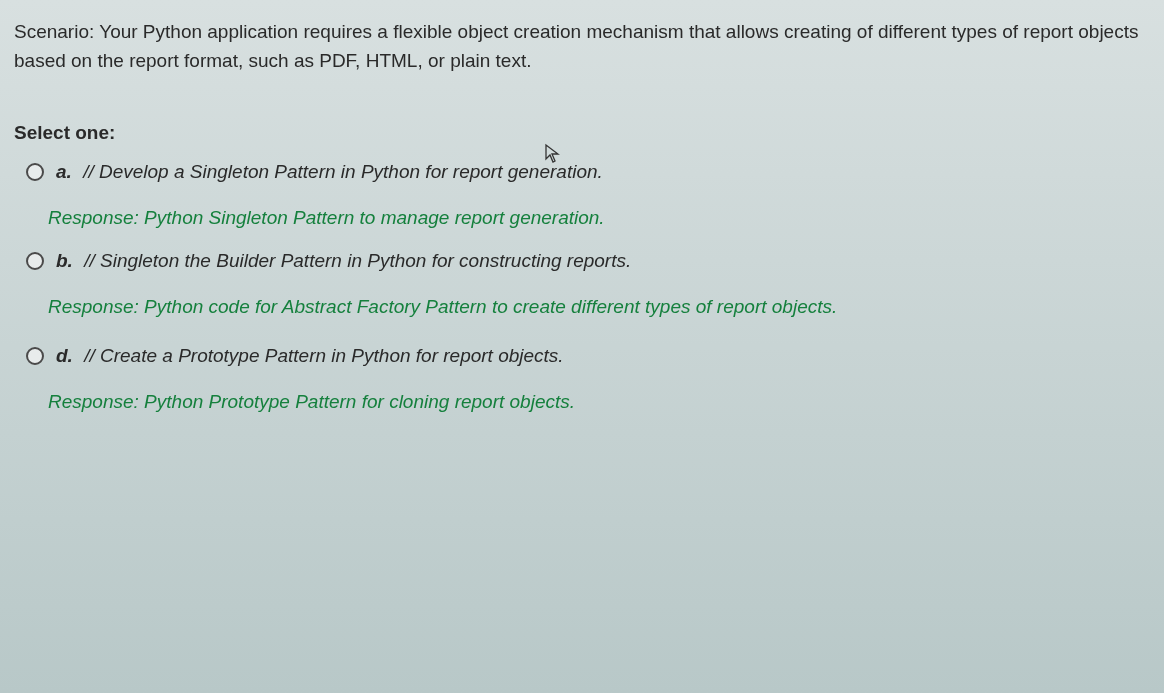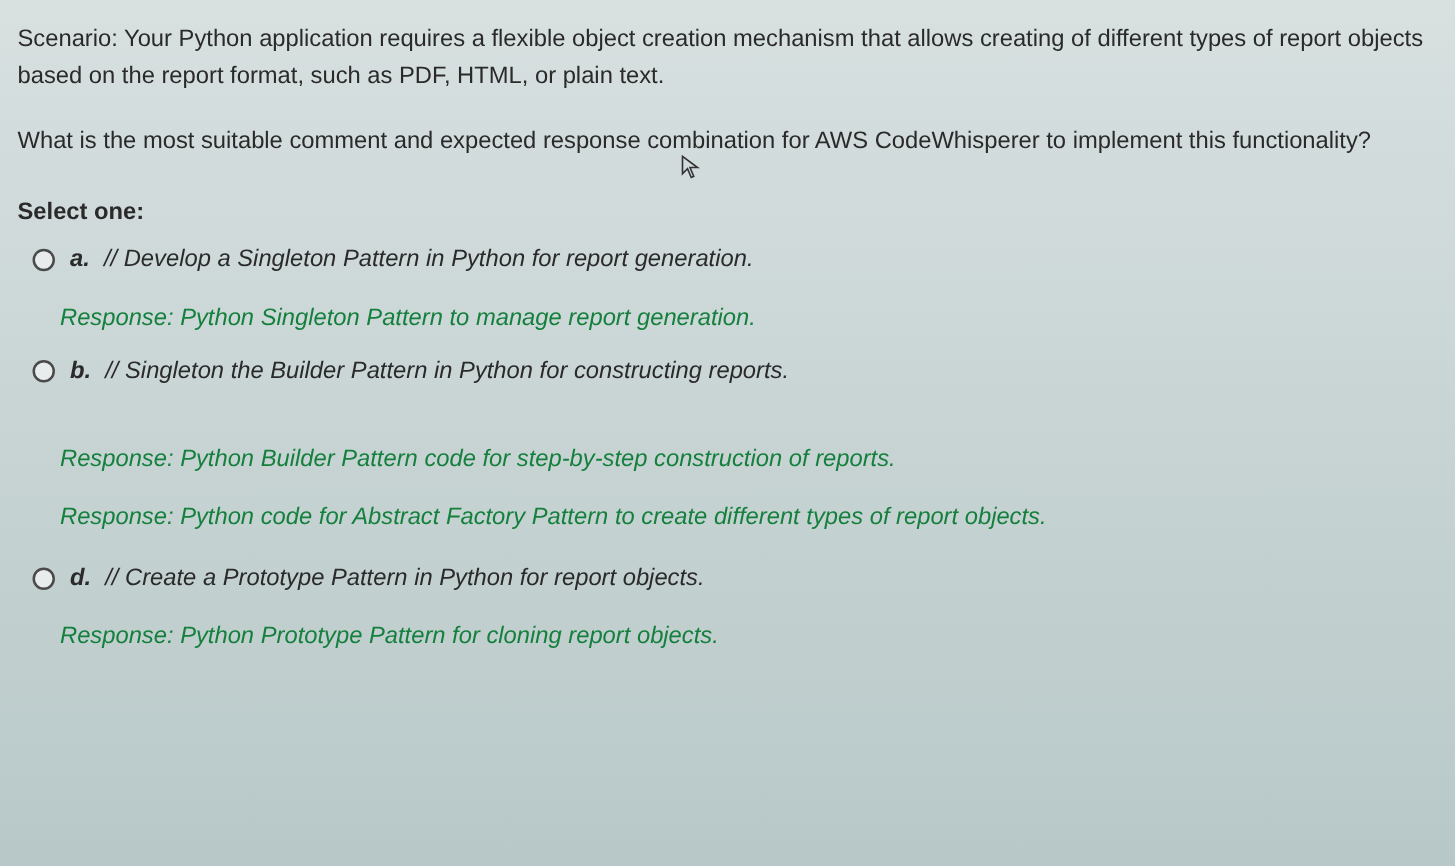--- a/index.html
+++ b/index.html
@@ -12,21 +12,21 @@
       background: linear-gradient(to bottom, #d8e0e0 0%, #c8d4d4 50%, #b8c8c8 100%);
       width: 1164px;
       height: 693px;
       padding: 18px 14px;
       color: #2a2a2a;
       font-size: 19px;
       line-height: 1.5;
       overflow: hidden;
     }
     .scenario-text {
-      margin-bottom: 24px;
+      margin-bottom: 44px;
     }
     .question-text {
       margin-bottom: 28px;
       position: relative;
     }
     .cursor-icon {
       position: absolute;
       left: 530px;
       top: 24px;
       font-size: 20px;
@@ -79,21 +79,20 @@
     .resp-c { }
     .opt-d { margin-top: 20px; }
     .resp-d { margin-top: 18px; }
   </style>
 </head>
 <body>
 
 <div class="scenario-text">Scenario: Your Python application requires a flexible object creation mechanism that allows creating of different types of report objects based on the report format, such as PDF, HTML, or plain text.</div>
 
 <div class="question-text">
-  <span>What is the most suitable comment and expected response combination for AWS CodeWhisperer to implement this functionality?</span>
   <span class="cursor-icon">
     <svg width="18" height="22" viewBox="0 0 18 22">
       <path d="M 2 2 L 2 16 L 6 12 L 9 19 L 11 18 L 8 11 L 14 11 Z" fill="none" stroke="#333" stroke-width="1.3"></path>
     </svg>
   </span>
 </div>
 
 <div class="select-one">Select one:</div>
 
 <div class="options">
@@ -110,21 +109,20 @@
   </div>
 
   <div class="option-block opt-b">
     <div class="option-row">
       <div class="radio"></div>
       <div>
         <span class="option-label">b.</span>
         <span class="option-text">// Singleton the Builder Pattern in Python for constructing reports.</span>
       </div>
     </div>
-    <div class="response-text resp-b">Response: Python Builder Pattern code for step-by-step construction of reports.</div>
   </div>
 
   <div class="option-block opt-c">
     <div class="response-text resp-c">Response: Python code for Abstract Factory Pattern to create different types of report objects.</div>
   </div>
 
   <div class="option-block opt-d">
     <div class="option-row">
       <div class="radio"></div>
       <div>

